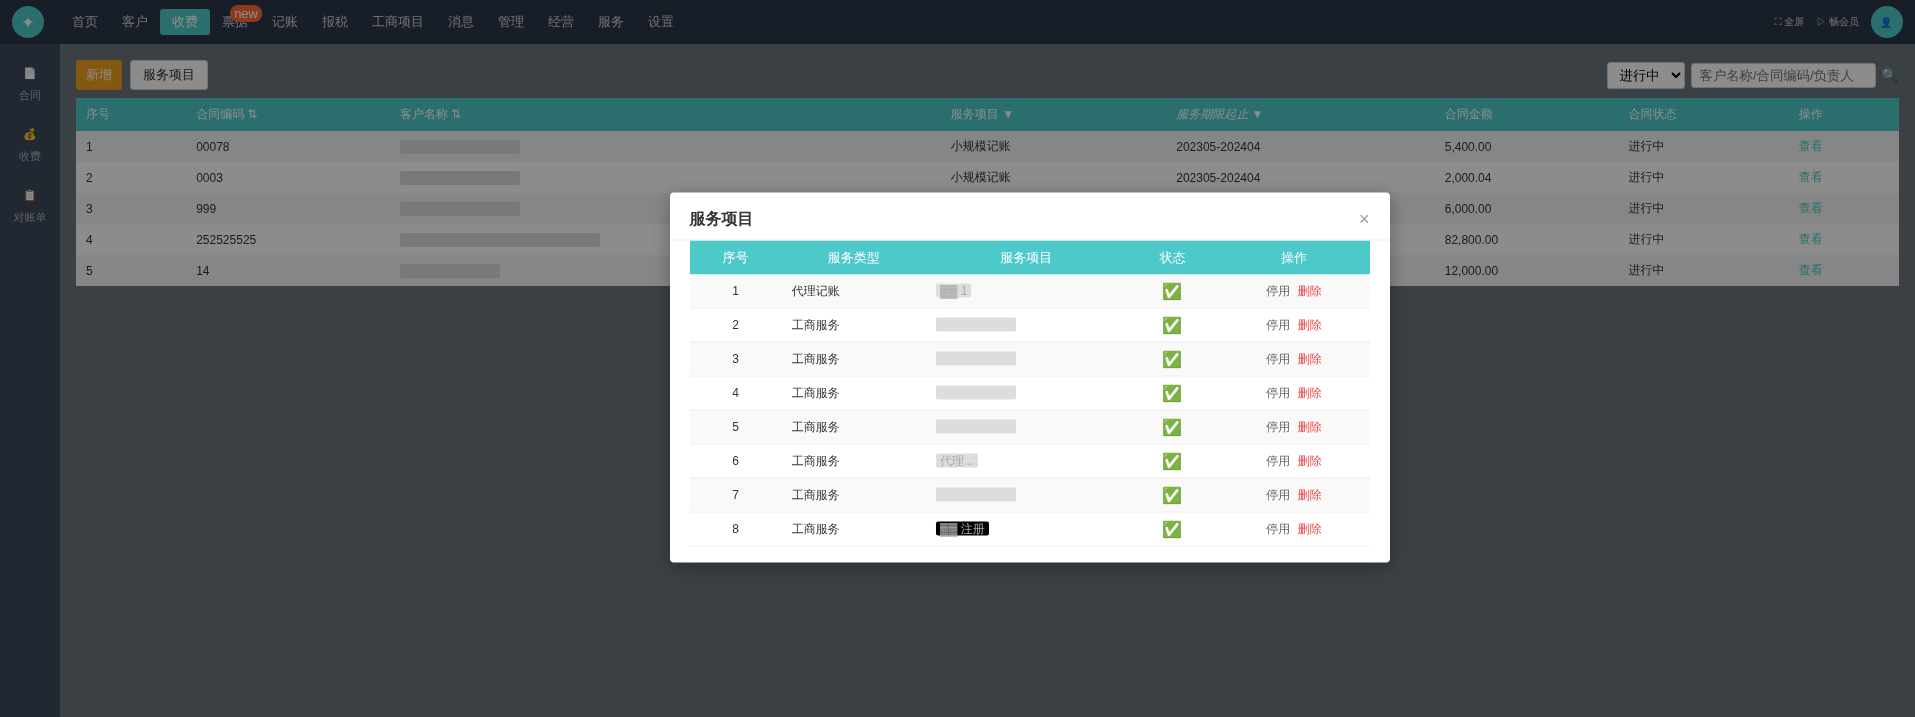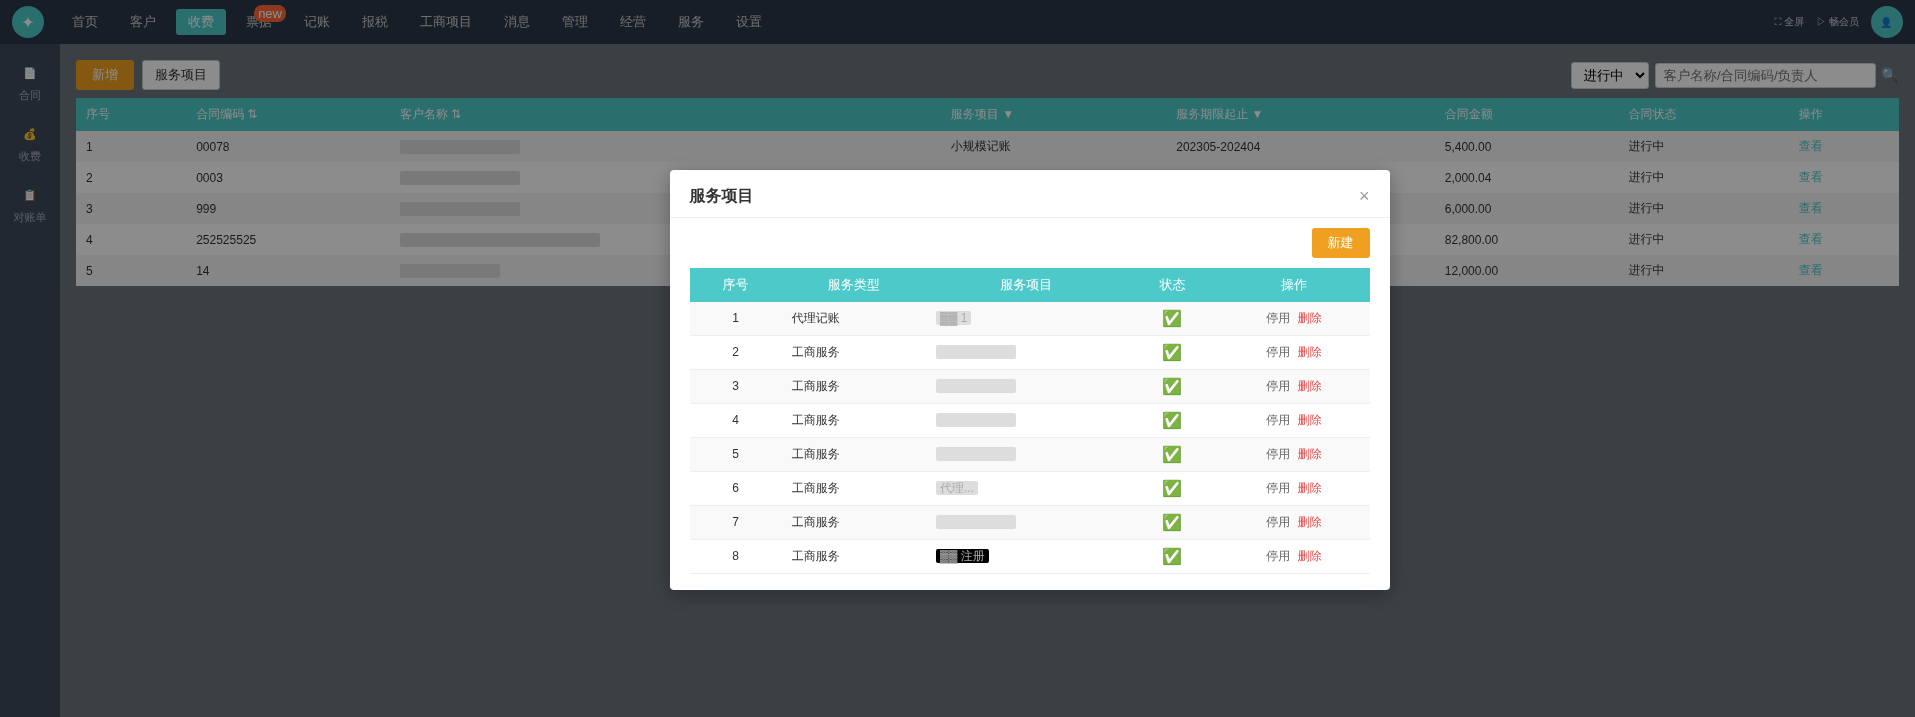--- a/index.html
+++ b/index.html
@@ -56,32 +56,32 @@
     .content {
       flex: 1; background: #6c757d; padding: 16px; overflow: auto; position: relative;
     }
 
     
     .filter-bar {
       display: flex; align-items: center; gap: 8px; margin-bottom: 8px;
     }
     .btn-new {
       background: #f0a020; color: white; border: none;
-      padding: 6px 16px; border-radius: 3px; cursor: pointer; font-size: 13px;
+      padding: 6px 10px; border-radius: 3px; cursor: pointer; font-size: 13px;
     }
     .btn-service {
       background: white; color: #333; border: 1px solid #ccc;
       padding: 5px 12px; border-radius: 3px; cursor: pointer; font-size: 13px;
     }
     .filter-right { margin-left: auto; display: flex; align-items: center; gap: 6px; }
     .status-select {
       border: 1px solid #ccc; padding: 4px 8px; border-radius: 3px; background: white;
     }
     .search-input {
-      border: 1px solid #ccc; padding: 4px 8px; border-radius: 3px; width: 221px;
+      border: 1px solid #ccc; padding: 4px 8px; border-radius: 3px; width: 185px;
     }
     .search-btn {
       background: none; border: none; cursor: pointer; color: #666; font-size: 14px;
     }
 
     
     .main-table { width: 100%; border-collapse: collapse; background: white; }
     .main-table thead tr { background: #4dc9c9; color: white; }
     .main-table thead th {
       padding: 8px 10px; text-align: left; font-weight: normal; font-size: 12px;
@@ -139,21 +139,21 @@
     .btn-delete { color: #e44; cursor: pointer; background: none; border: none; font-size: 12px; }
   </style>
 </head>
 <body>
 
 <div class="overlay"></div>
 
 <div class="top-nav">
   <div class="logo">✦</div>
 
-  <div id="nav-items" style="display:flex;gap:8px;">
+  <div id="nav-items" style="display:flex;gap:0;">
       <div class="nav-item-wrap">
         <div class="nav-item">首页</div>
       </div>
       <div class="nav-item-wrap">
         <div class="nav-item">客户</div>
       </div>
       <div class="nav-item-wrap">
         <div class="nav-item active">收费</div>
       </div>
       <div class="nav-item-wrap">
@@ -225,21 +225,21 @@
       </div>
     </div>
 
     <table class="main-table">
       <thead>
         <tr>
           <th>序号</th>
           <th>合同编码 ⇅</th>
           <th>客户名称 ⇅</th>
           <th style="cursor:pointer;">服务项目 ▼</th>
-          <th style="cursor:pointer;">服务期限起止 ▼</th>
+          <th style="cursor:pointer;font-style:italic;">服务期限起止 ▼</th>
           <th>合同金额</th>
           <th>合同状态</th>
           <th>操作</th>
         </tr>
       </thead>
       <tbody id="main-table-body">
       <tr>
     <td>1</td>
     <td>00078</td>
     <td><span class="blurred blurred-wide">&nbsp;</span></td>
@@ -292,23 +292,20 @@
         </tbody>
     </table>
 
   </div>
 </div>
 
 <div class="modal">
   <div class="modal-header">
     <span class="modal-title">服务项目</span>
     <button class="modal-close">×</button>
-  </div>
-  <div class="modal-toolbar">
-    <button class="btn-modal-new">新建</button>
   </div>
   <div class="modal-body">
     <table class="modal-table">
       <thead>
         <tr>
           <th>序号</th>
           <th>服务类型</th>
           <th>服务项目</th>
           <th>状态</th>
           <th>操作</th>

